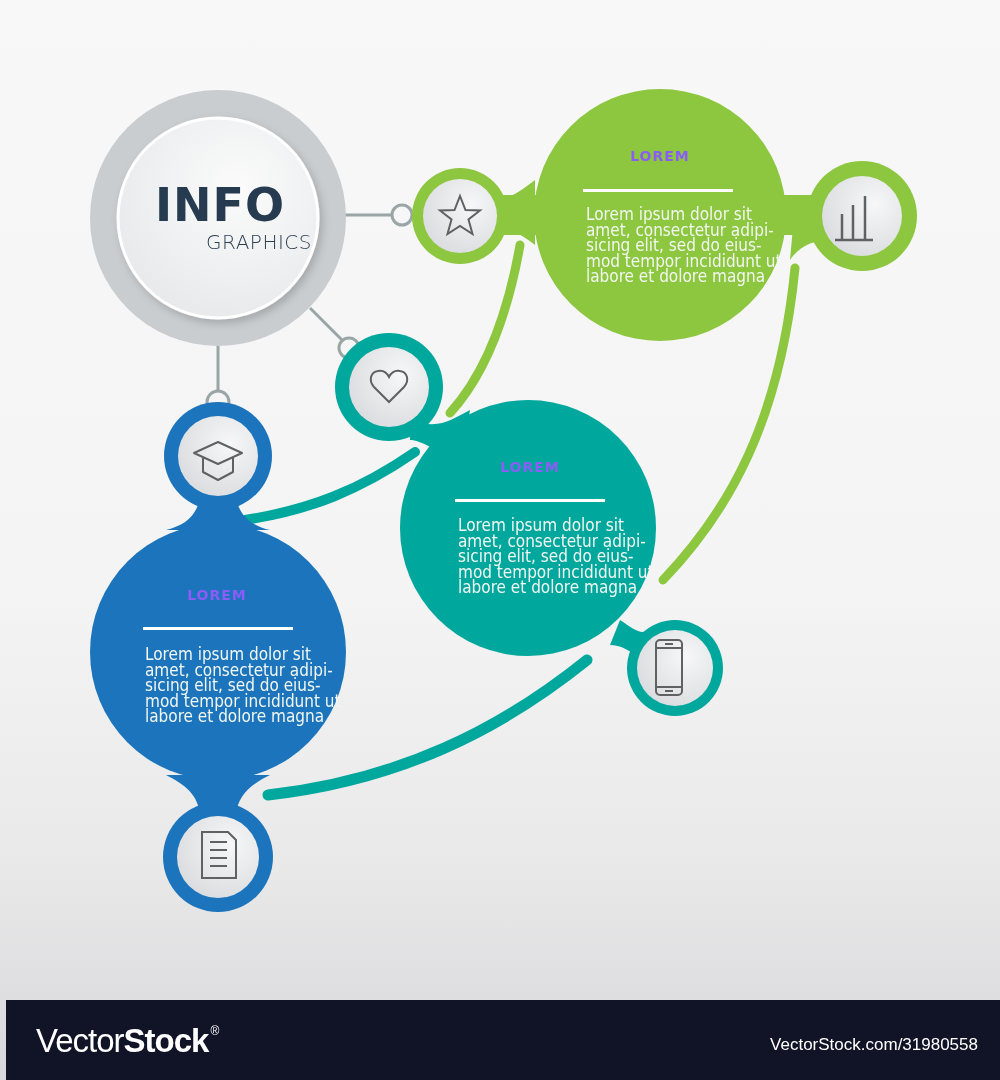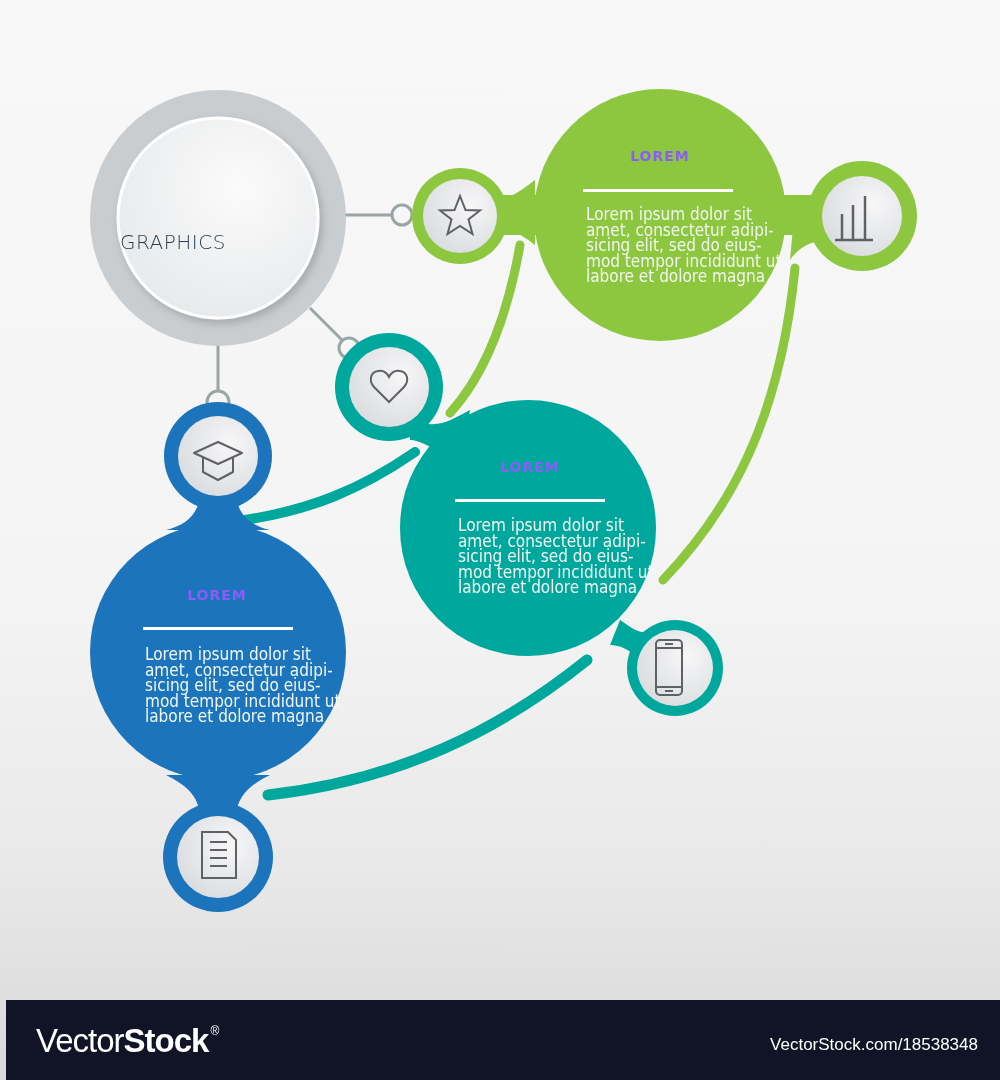--- a/index.html
+++ b/index.html
@@ -18,21 +18,21 @@
     .body-text {
       position: absolute; font-family: "DejaVu Sans Condensed", "DejaVu Sans", sans-serif;
       font-size: 17px; line-height: 15.5px; color: #f2f7f1; white-space: pre;
     }
     .info-title {
       position: absolute; left: 120px; top: 180px; width: 200px; text-align: center;
       font-family: "DejaVu Sans", sans-serif; font-weight: bold; font-size: 46px;
       color: #263a50; letter-spacing: 1px; line-height: 50px;
     }
     .info-sub {
-      position: absolute; left: 120px; top: 230px; width: 200px; text-align: left;
+      position: absolute; left: 112px; top: 230px; width: 200px; text-align: right;
       font-family: "DejaVu Sans", sans-serif; font-size: 20px; color: #2c3e50;
       letter-spacing: 0.5px; font-weight: 300;
     }
     .footer {
       position: absolute; left: 6px; top: 1000px; width: 1000px; height: 80px;
       background: #111326; color: #ffffff;
     }
     .brand {
       position: absolute; left: 30px; top: 22px; font-family: "Liberation Sans", sans-serif;
       font-size: 33px; letter-spacing: -1px; color: #fff;
@@ -142,20 +142,21 @@
 
     <g stroke="#5f6163" stroke-width="2" fill="none">
       <path d="M202 832 L228 832 L236 840 L236 878 L202 878 Z"></path>
       <line x1="210" y1="842" x2="227" y2="842"></line>
       <line x1="210" y1="850" x2="227" y2="850"></line>
       <line x1="210" y1="858" x2="227" y2="858"></line>
       <line x1="210" y1="866" x2="227" y2="866"></line>
     </g>
   </svg>
 
+  <div class="info-title">INFO</div>
   <div class="info-sub">GRAPHICS</div>
 
   <div class="title" style="left:585px; top:148px; width:150px;">LOREM</div>
   <div class="rule" style="left:583px; top:189px; width:150px;"></div>
   <div class="body-text" style="left:586px; top:207px;">Lorem ipsum dolor sit
 amet, consectetur adipi-
 sicing elit, sed do eius-
 mod tempor incididunt ut
 labore et dolore magna</div>
 
@@ -171,14 +172,14 @@
   <div class="rule" style="left:143px; top:627px; width:150px;"></div>
   <div class="body-text" style="left:145px; top:647px;">Lorem ipsum dolor sit
 amet, consectetur adipi-
 sicing elit, sed do eius-
 mod tempor incididunt ut
 labore et dolore magna</div>
 </div>
 
 <div class="footer">
   <div class="brand"><span class="light">Vector</span><span class="bold">Stock</span><sup>®</sup></div>
-  <div class="stock-id">VectorStock.com/18538348</div>
+  <div class="stock-id">VectorStock.com/31980558</div>
 </div>
 
 </body></html>

